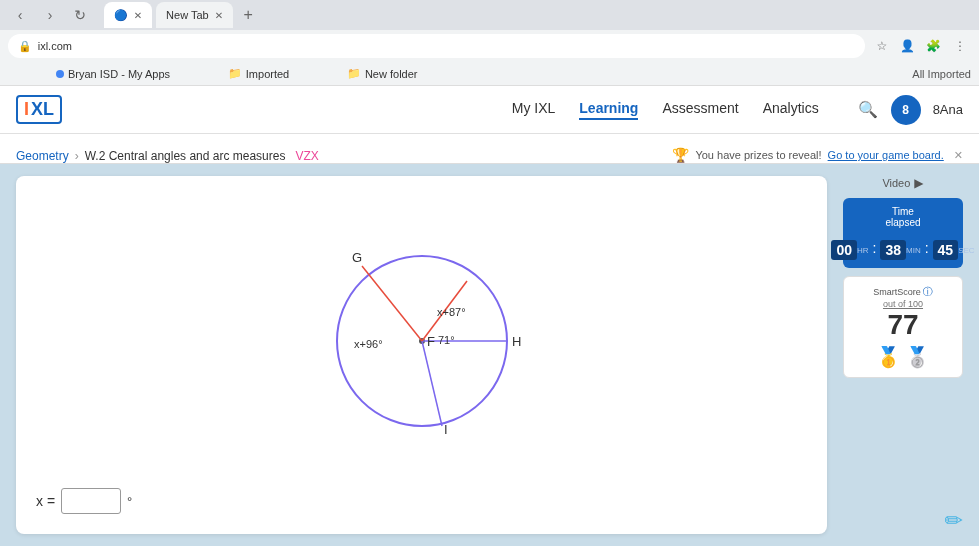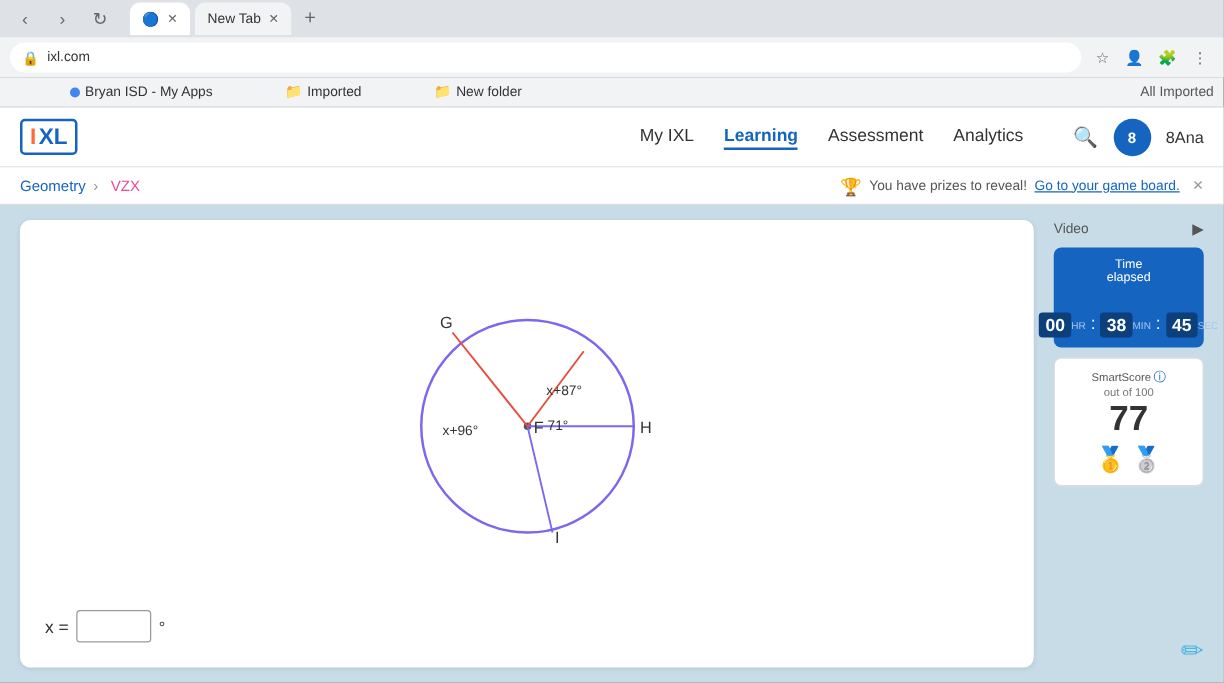--- a/index.html
+++ b/index.html
@@ -194,21 +194,21 @@
       font-size: 13px;
       color: #333;
       cursor: pointer;
     }
 
     
     .breadcrumb-bar {
       background: white;
       height: 30px;
       display: flex;
-      align-items: center;
+      align-items: flex-end;
       padding: 0 16px;
       border-bottom: 1px solid #ddd;
       font-size: 12px;
       color: #555;
       gap: 6px;
     }
     .breadcrumb-link {
       color: #1565c0;
       cursor: pointer;
     }
@@ -286,40 +286,40 @@
       flex-direction: column;
       gap: 8px;
     }
     .video-btn {
       display: flex;
       align-items: center;
       gap: 4px;
       font-size: 11px;
       color: #555;
       cursor: pointer;
-      justify-content: space-between;
+      justify-content: center;
     }
     .video-icon { font-size: 12px; }
     .questions-card {
       background: #1565c0;
       color: white;
       border-radius: 6px;
       padding: 8px;
       text-align: center;
     }
     .questions-label { font-size: 10px; margin-bottom: 2px; }
     .questions-count { font-size: 28px; font-weight: bold; }
     .time-card {
       background: #1565c0;
       color: white;
       border-radius: 6px;
       padding: 8px;
       text-align: center;
     }
-    .time-label { font-size: 10px; margin-bottom: 22px; }
+    .time-label { font-size: 10px; margin-bottom: 12px; }
     .time-display {
       display: flex;
       justify-content: center;
       gap: 4px;
       align-items: center;
     }
     .time-segment {
       display: flex;
       align-items: center;
     }
@@ -343,21 +343,21 @@
       border: 1px solid #ddd;
     }
     .smart-score-label {
       font-size: 9px;
       color: #555;
       display: flex;
       align-items: center;
       justify-content: center;
       gap: 2px;
     }
-    .smart-score-sublabel { font-size: 9px; color: #777; }
+    .smart-score-sublabel { font-size: 9px; color: #777; text-decoration: underline; }
     .smart-score-value { font-size: 28px; font-weight: bold; color: #333; }
     .medals {
       display: flex;
       justify-content: center;
       gap: 4px;
       margin-top: 4px;
     }
     .medal { font-size: 20px; }
     .pencil-icon-area {
       display: flex;
@@ -442,20 +442,21 @@
       <div class="user-avatar">
         <span>8</span>
       </div>
       <span class="user-name">8Ana</span>
     </div>
   </div>
 
   <div class="breadcrumb-bar">
     <span class="breadcrumb-link">Geometry</span>
     <span class="breadcrumb-sep">›</span>
+    <span class="breadcrumb-current">W.2 Central angles and arc measures</span>
     <span class="breadcrumb-code">VZX</span>
     <div class="prize-banner">
       <span class="prize-icon">🏆</span>
       <span>You have prizes to reveal!</span>
       <span class="prize-link">Go to your game board.</span>
       <span class="prize-close">✕</span>
     </div>
   </div>
 
   <div class="main-content">

